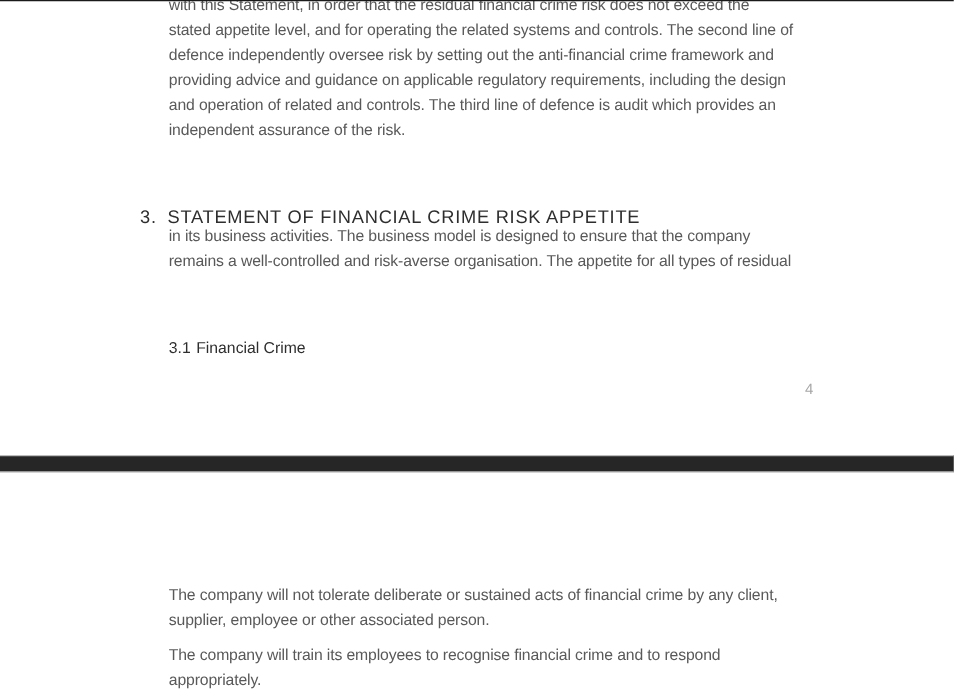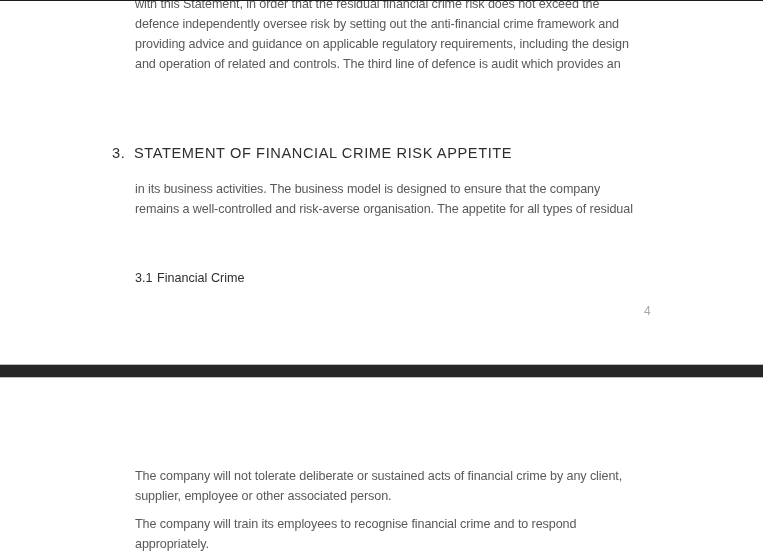--- a/index.html
+++ b/index.html
@@ -47,21 +47,21 @@
       font-size: 12.6px;
       line-height: 20px;
       color: #595959;
       margin: 0;
       letter-spacing: -0.1px;
     }
     .para b { color: #404040; font-weight: bold; }
     .heading {
       position: absolute;
       left: 112px;
-      top: 143px;
+      top: 164px;
       font-size: 14.6px;
       line-height: 20px;
       color: #2e2e2e;
       letter-spacing: 0.6px;
       margin: 0;
       white-space: nowrap;
       font-weight: normal;
     }
     .heading .num { display: inline-block; width: 22px; }
     .subheading {
@@ -84,23 +84,25 @@
       color: #a6a6a6;
     }
     .line { display: block; white-space: nowrap; }
   </style>
 </head>
 <body>
 
 <div class="page page-upper">
   <p class="para" style="top:-6px;">
     <span class="line">with this Statement, in order that the residual financial crime risk does not exceed the</span>
+    <span class="line">stated appetite level, and for operating the related systems and controls. The second line of</span>
     <span class="line">defence independently oversee risk by setting out the anti-financial crime framework and</span>
     <span class="line">providing advice and guidance on applicable regulatory requirements, including the design</span>
     <span class="line">and operation of related and controls. The third line of defence is audit which provides an</span>
+    <span class="line">independent assurance of the risk.</span>
   </p>
 
   <h2 class="heading">
     <span class="num">3.</span><span>STATEMENT OF FINANCIAL CRIME RISK APPETITE</span>
   </h2>
 
   <p class="para" style="top:179px;">
     <span class="line">in its business activities. The business model is designed to ensure that the company</span>
     <span class="line">remains a well-controlled and risk-averse organisation. The appetite for all types of residual</span>
   </p>

